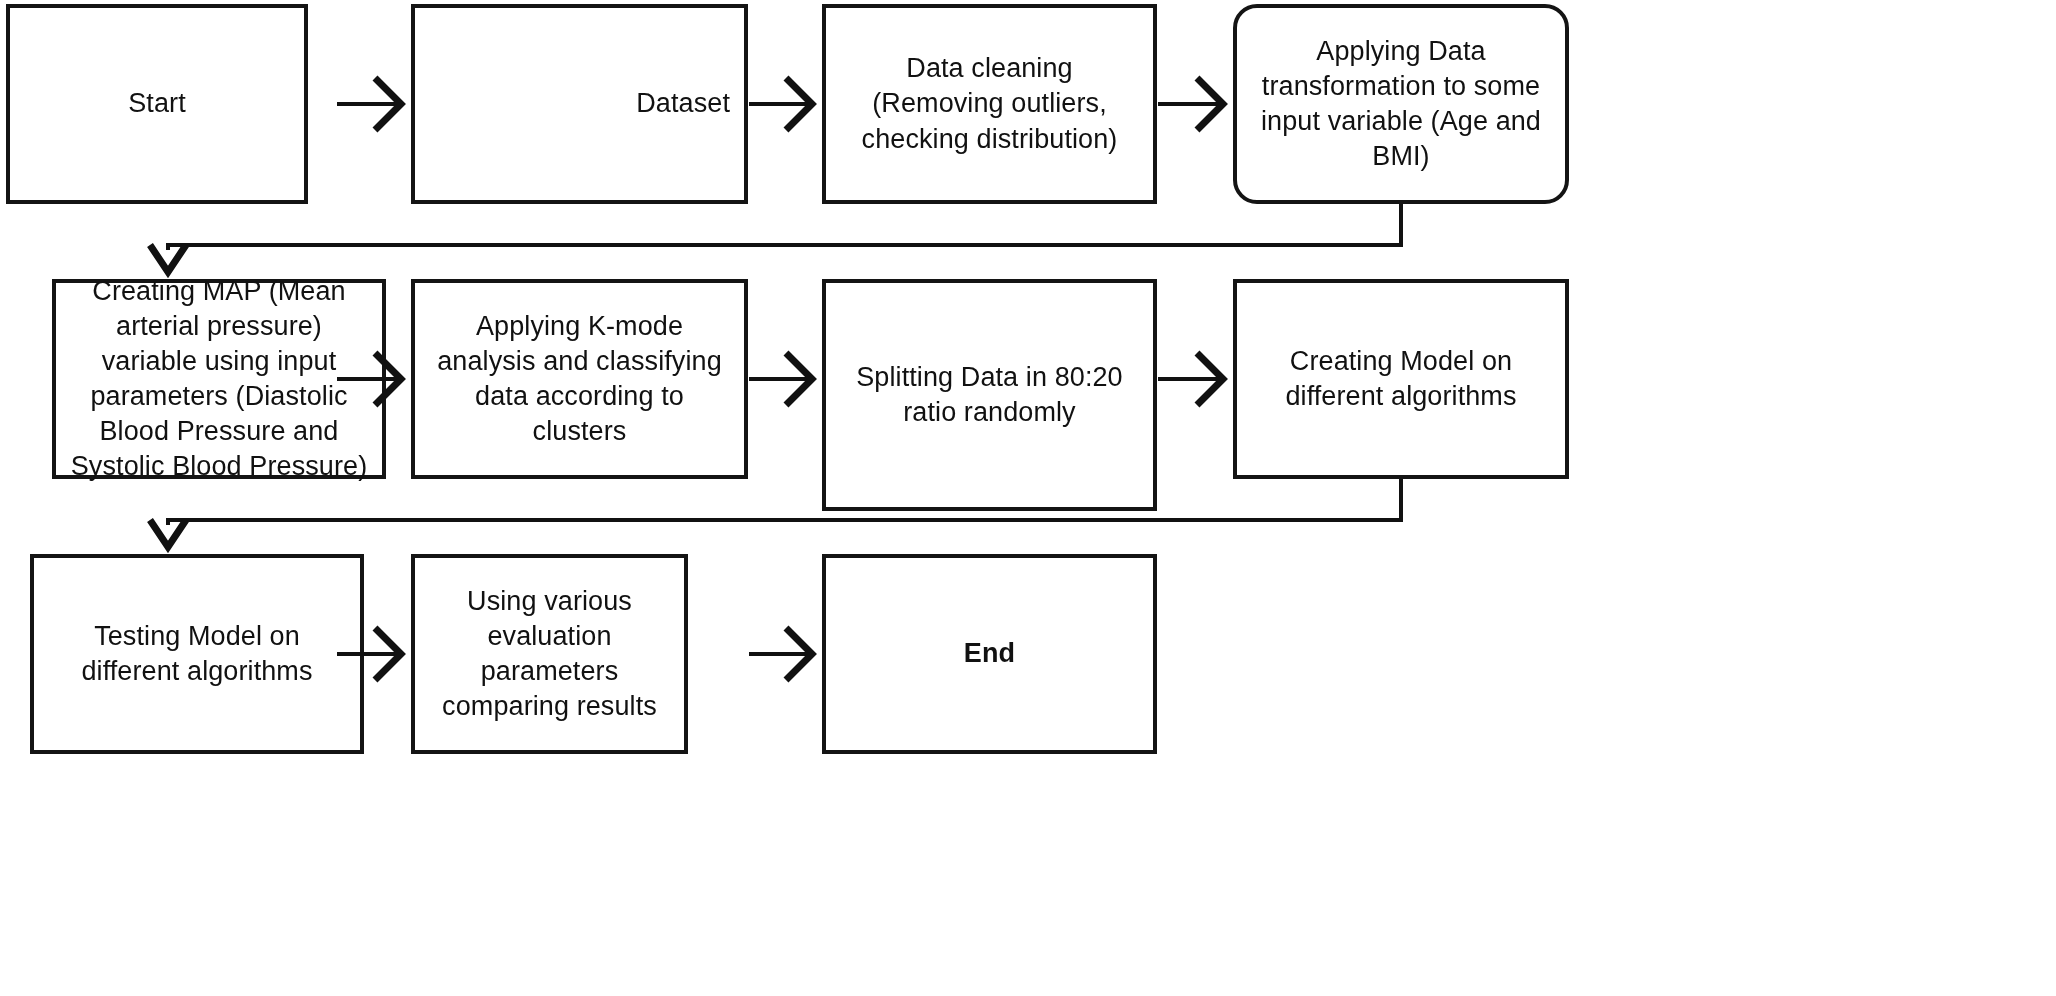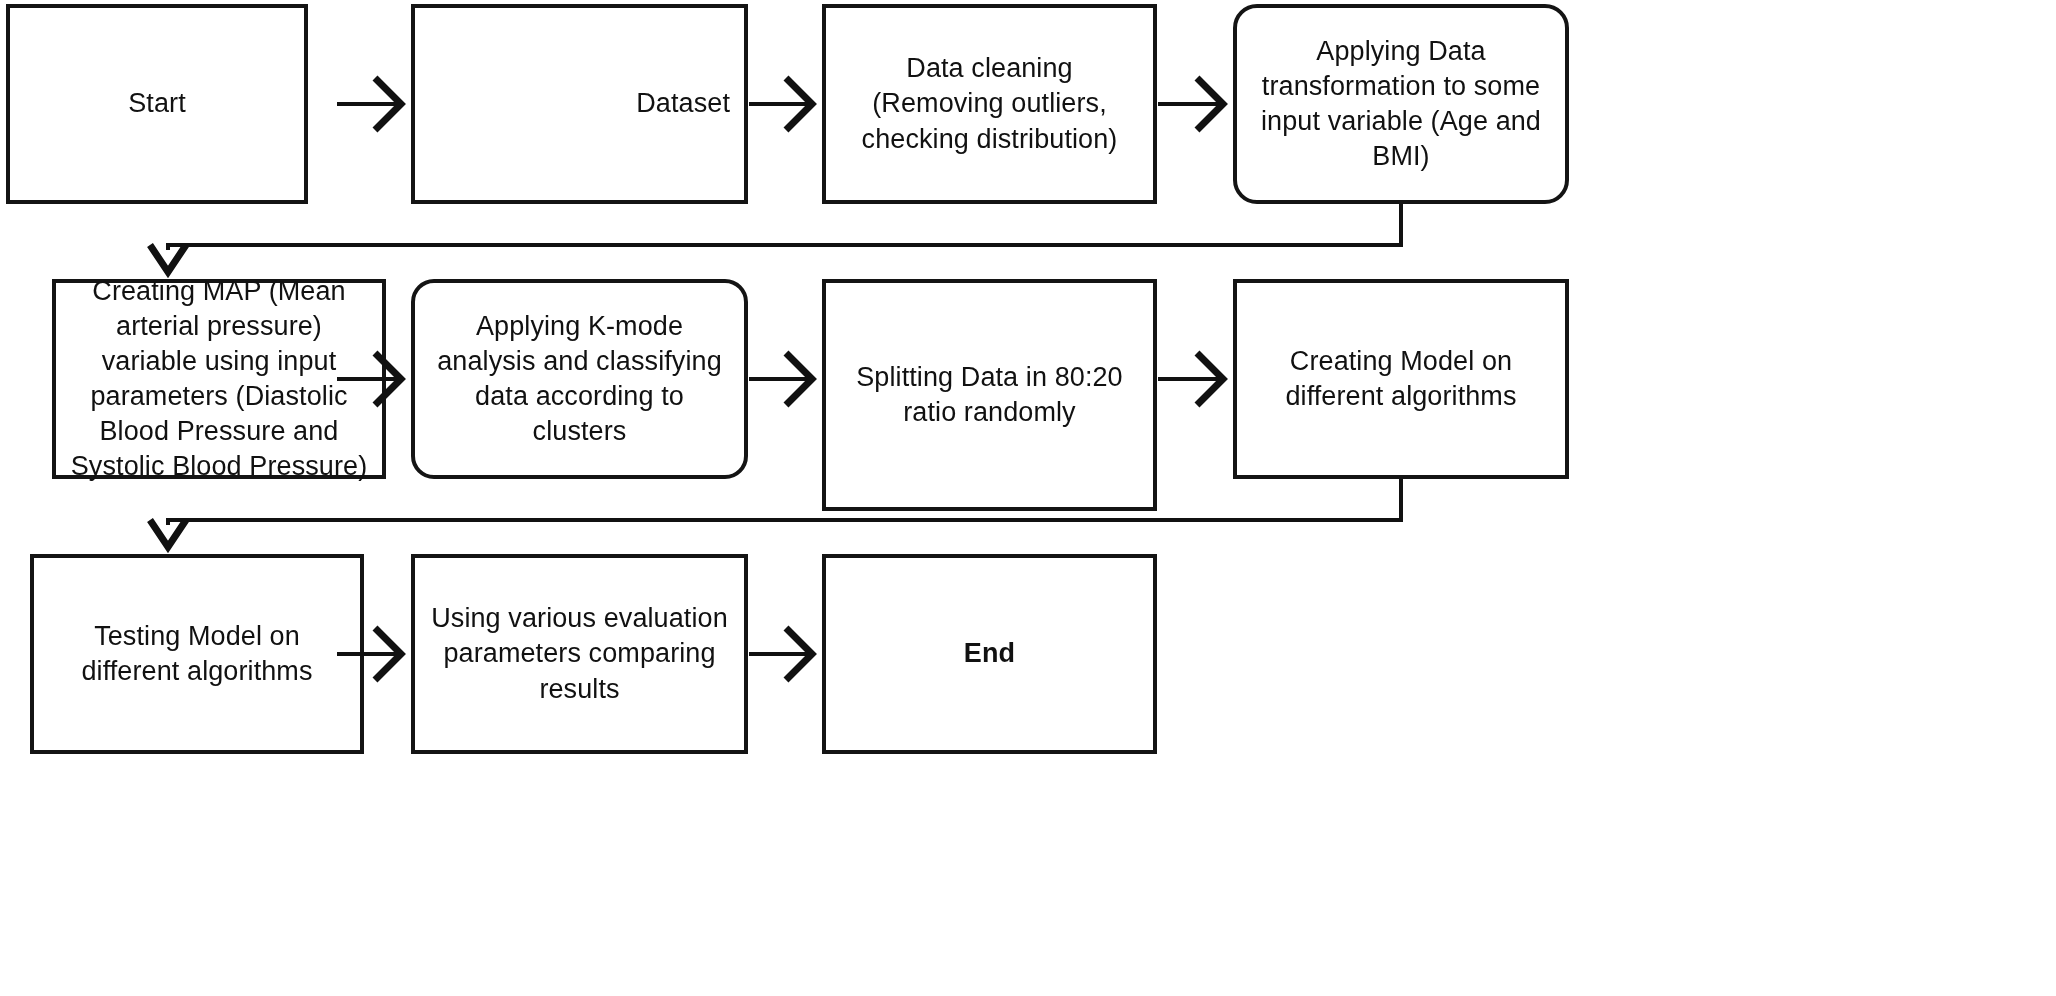--- a/index.html
+++ b/index.html
@@ -76,37 +76,37 @@
   </div>
 
   <div class="node" style="left:1233px; top:4px; width:336px; height:200px;border-radius:24px;">
     <span class="node-label">Applying Data transformation to some input variable (Age and BMI)</span>
   </div>
 
   <div class="node" style="left:12px; top:279px; width:334px; height:200px;margin-left:40px;">
     <span class="node-label">Creating MAP (Mean arterial pressure) variable using input parameters (Diastolic Blood Pressure and Systolic Blood Pressure)</span>
   </div>
 
-  <div class="node" style="left:411px; top:279px; width:337px; height:200px;border-radius:23px;">
+  <div class="node" style="left:411px; top:279px; width:337px; height:200px;">
     <span class="node-label">Applying K-mode analysis and classifying data according to clusters</span>
   </div>
 
   <div class="node" style="left:822px; top:279px; width:335px; height:232px;">
     <span class="node-label">Splitting Data in 80:20 ratio randomly</span>
   </div>
 
   <div class="node" style="left:1233px; top:279px; width:336px; height:200px;">
     <span class="node-label">Creating Model on different algorithms</span>
   </div>
 
   <div class="node" style="left:2px; top:554px; width:334px; height:200px;margin-left:28px;">
     <span class="node-label">Testing Model on different algorithms</span>
   </div>
 
-  <div class="node" style="left:411px; top:554px; width:337px; height:200px;">
+  <div class="node" style="left:411px; top:554px; width:277px; height:200px;">
     <span class="node-label">Using various evaluation parameters comparing results</span>
   </div>
 
   <div class="node" style="left:822px; top:554px; width:335px; height:200px;font-weight:bold;">
     <span class="node-label">End</span>
   </div>
 
   <svg class="conn-svg" viewBox="0 0 2056 996">
 
     <g>

